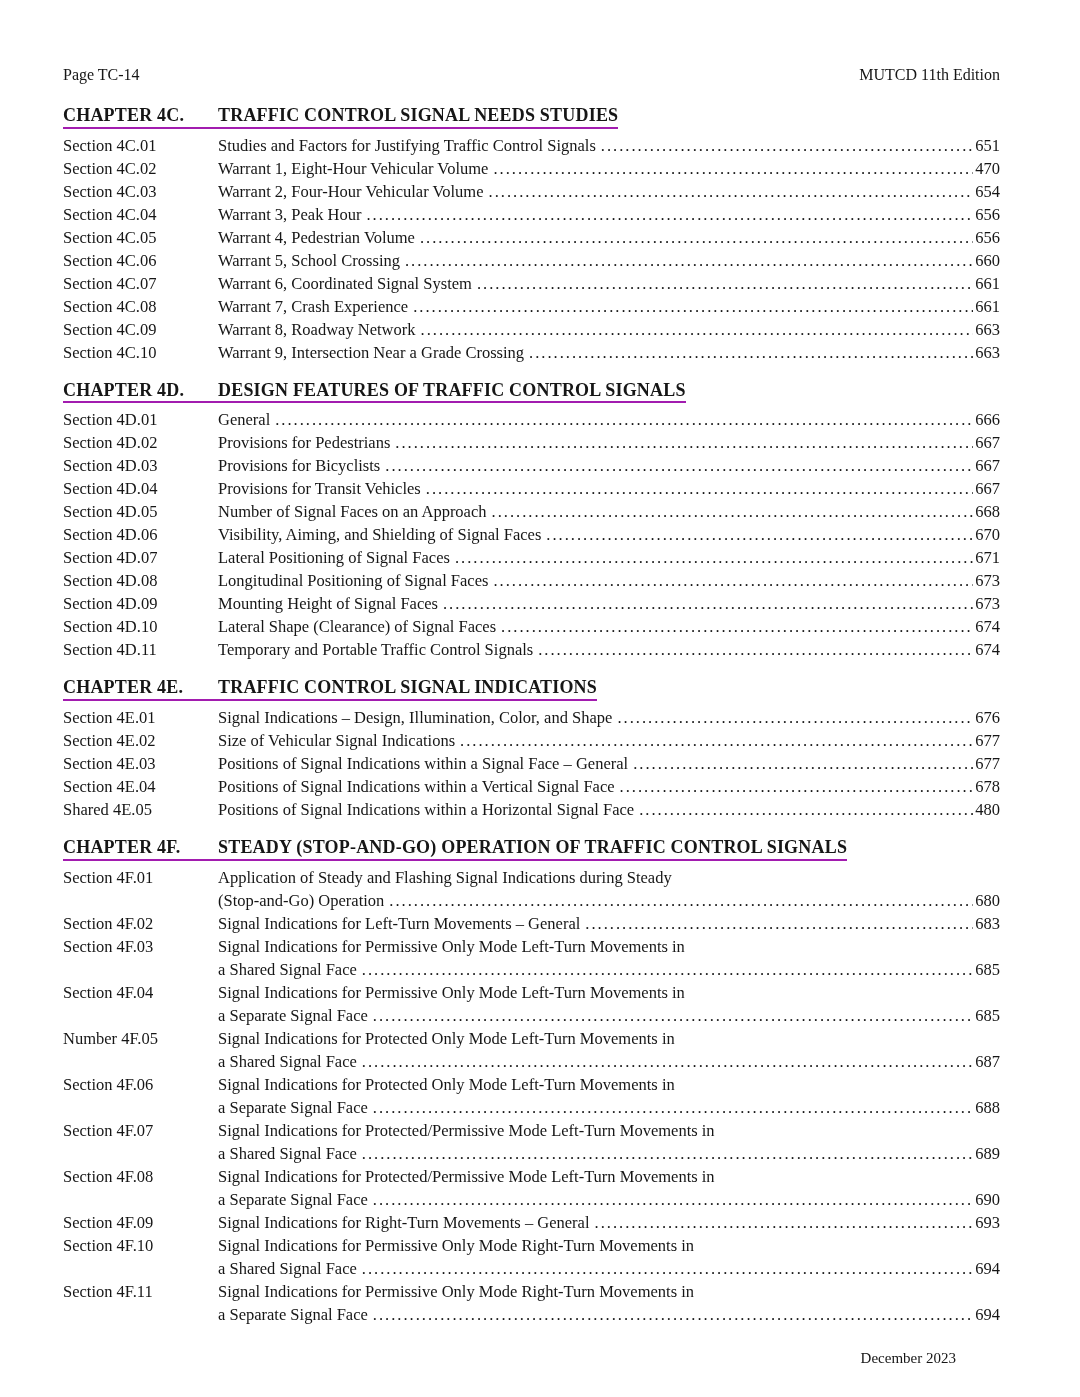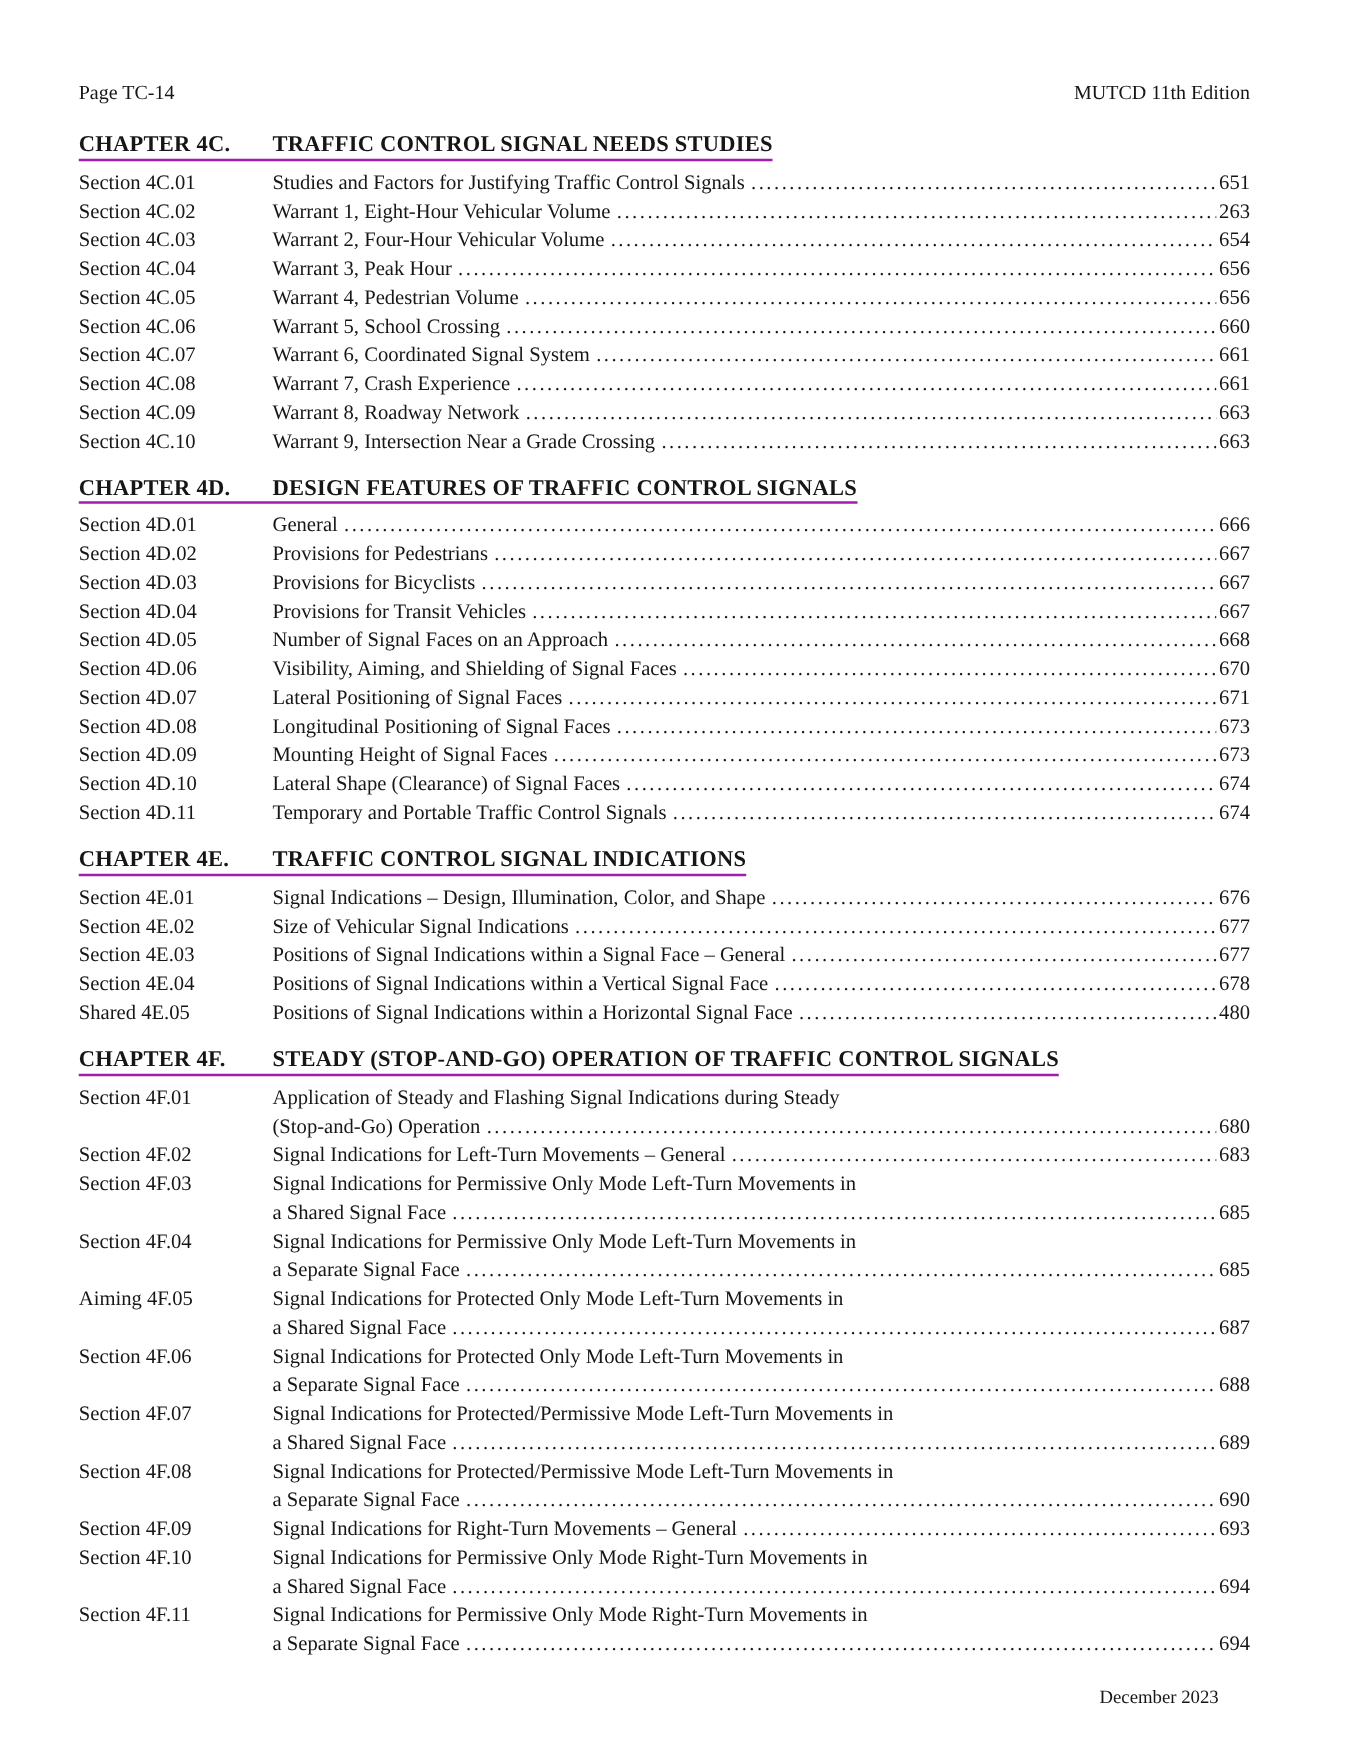--- a/index.html
+++ b/index.html
@@ -80,21 +80,21 @@
     overflow: hidden;
     white-space: nowrap;
     letter-spacing: 2px;
     margin: 0 2px 0 5px;
   }
   .page-num {
     flex-shrink: 0;
   }
   .doc-footer {
     position: absolute;
-    right: 105px;
+    right: 124px;
     bottom: 46px;
     font-size: 15px;
   }
 </style>
 </head>
 <body>
 
 <div class="page">
   <div class="doc-header">
     <span>Page TC-14</span>
@@ -116,21 +116,21 @@
               <span class="page-num">651</span>
             </div>
           </div>
         </div>
         <div class="section-row">
           <span class="sec-label">Section 4C.02</span>
           <div class="sec-body">
             <div class="sec-line">
               <span class="line-text">Warrant 1, Eight-Hour Vehicular Volume</span>
               <span class="leader">................................................................................................................................................................................................................................................................................................................................................................................................................</span>
-              <span class="page-num">263</span>
+              <span class="page-num">470</span>
             </div>
           </div>
         </div>
         <div class="section-row">
           <span class="sec-label">Section 4C.03</span>
           <div class="sec-body">
             <div class="sec-line">
               <span class="line-text">Warrant 2, Four-Hour Vehicular Volume</span>
               <span class="leader">................................................................................................................................................................................................................................................................................................................................................................................................................</span>
               <span class="page-num">654</span>
@@ -428,21 +428,21 @@
               <span class="line-text">Signal Indications for Permissive Only Mode Left-Turn Movements in</span>
             </div>
             <div class="sec-line">
               <span class="line-text">a Separate Signal Face</span>
               <span class="leader">................................................................................................................................................................................................................................................................................................................................................................................................................</span>
               <span class="page-num">685</span>
             </div>
           </div>
         </div>
         <div class="section-row">
-          <span class="sec-label">Aiming 4F.05</span>
+          <span class="sec-label">Number 4F.05</span>
           <div class="sec-body">
             <div class="sec-line">
               <span class="line-text">Signal Indications for Protected Only Mode Left-Turn Movements in</span>
             </div>
             <div class="sec-line">
               <span class="line-text">a Shared Signal Face</span>
               <span class="leader">................................................................................................................................................................................................................................................................................................................................................................................................................</span>
               <span class="page-num">687</span>
             </div>
           </div>

